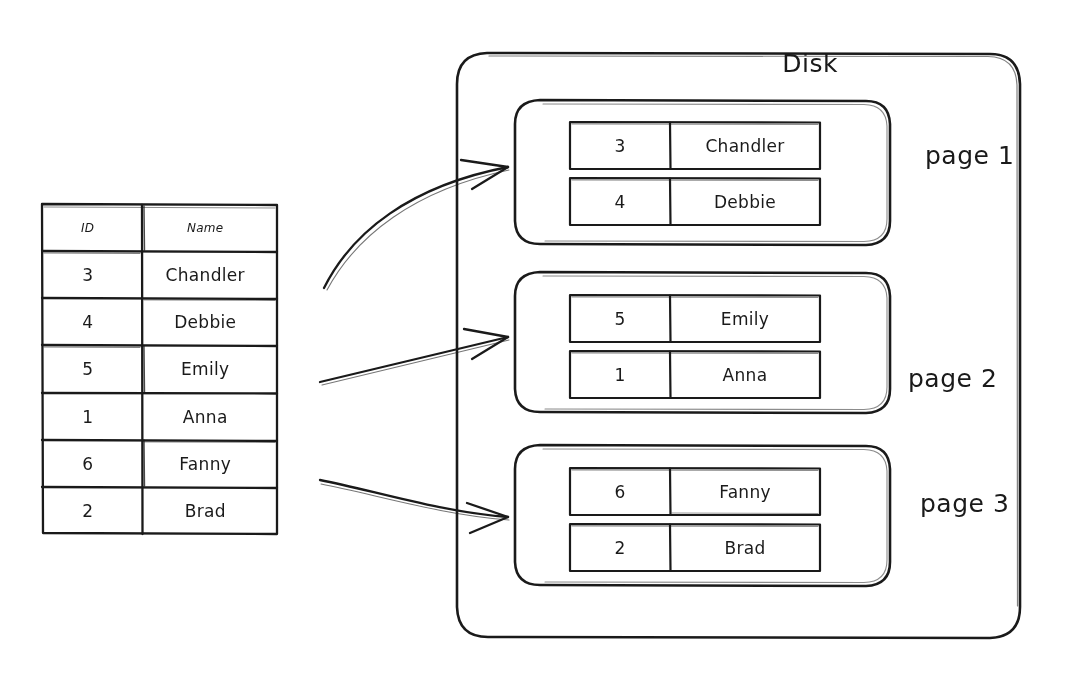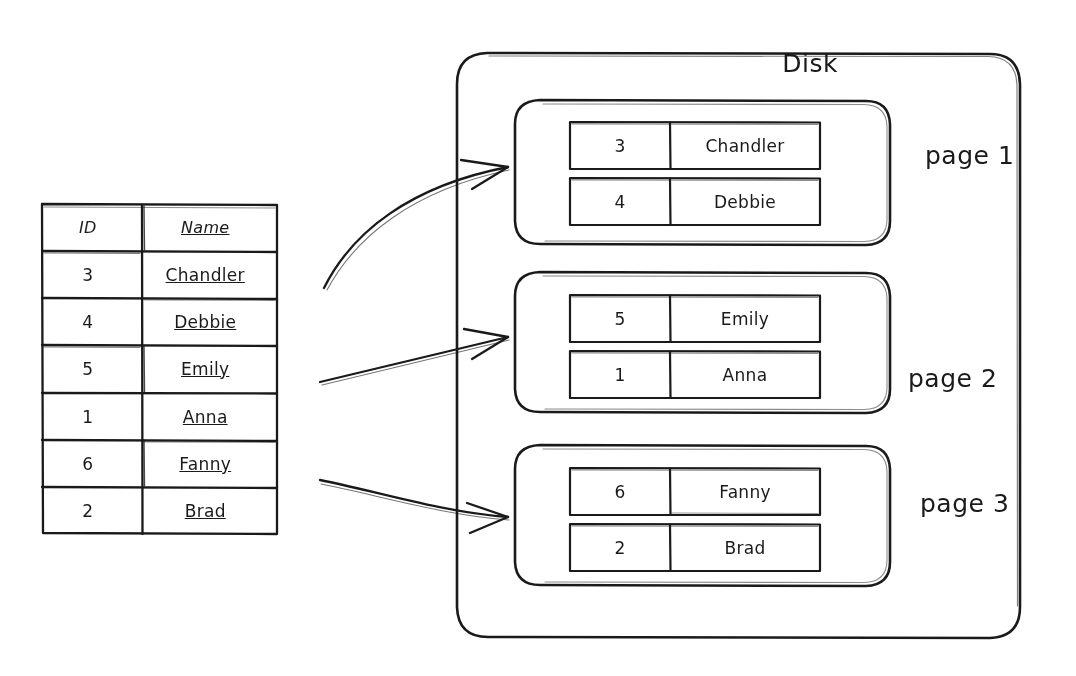--- a/index.html
+++ b/index.html
@@ -47,26 +47,25 @@
     align-items: center;
     justify-content: center;
     font-size: 17px;
   }
   .tbl-cell-name {
     width: 157px;
     display: flex;
     align-items: center;
     justify-content: center;
     font-size: 17px;
-    text-decoration: underline;
   }
   .tbl-head .tbl-cell-id,
   .tbl-head .tbl-cell-name {
     font-style: italic;
-    font-size: 16px;
+    font-size: 12px;
   }
   
   #disk-title {
     position: absolute;
     left: 712px;
     top: 10px;
     width: 126px;
     text-align: right;
     font-size: 25px;
     letter-spacing: 0.5px;

